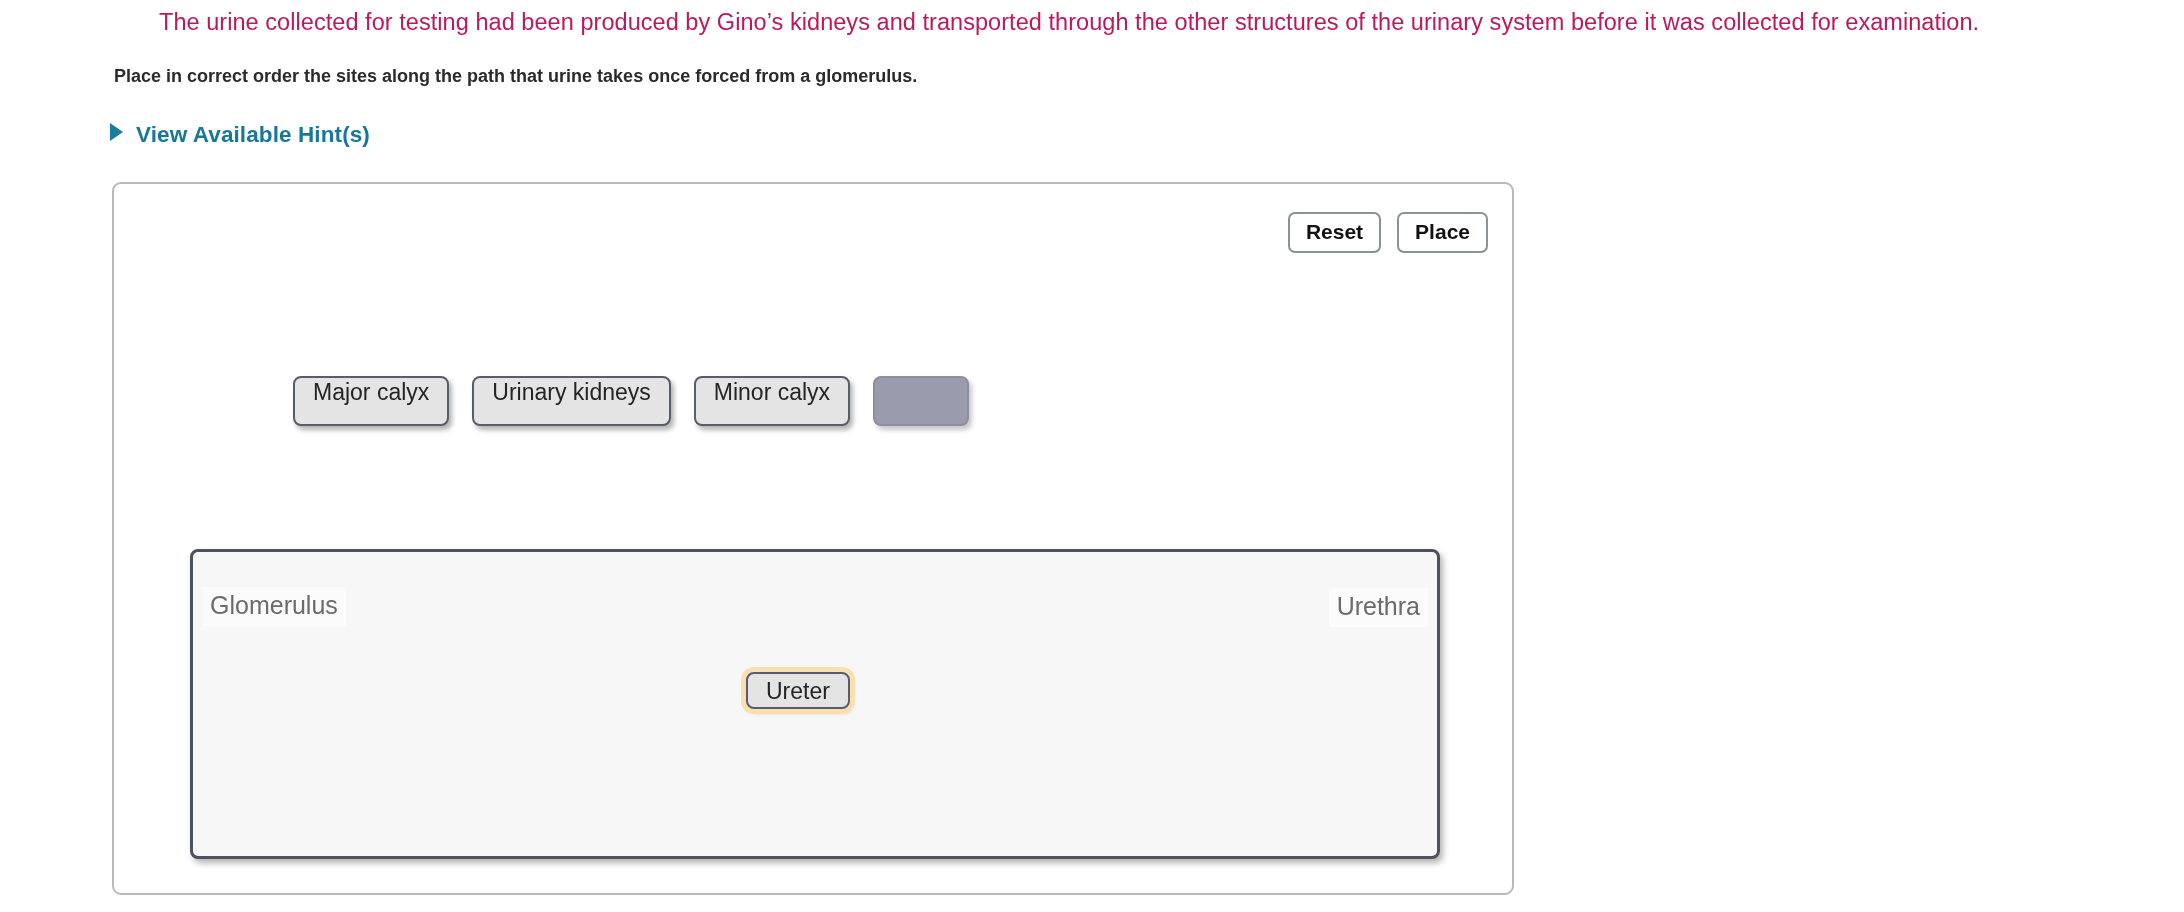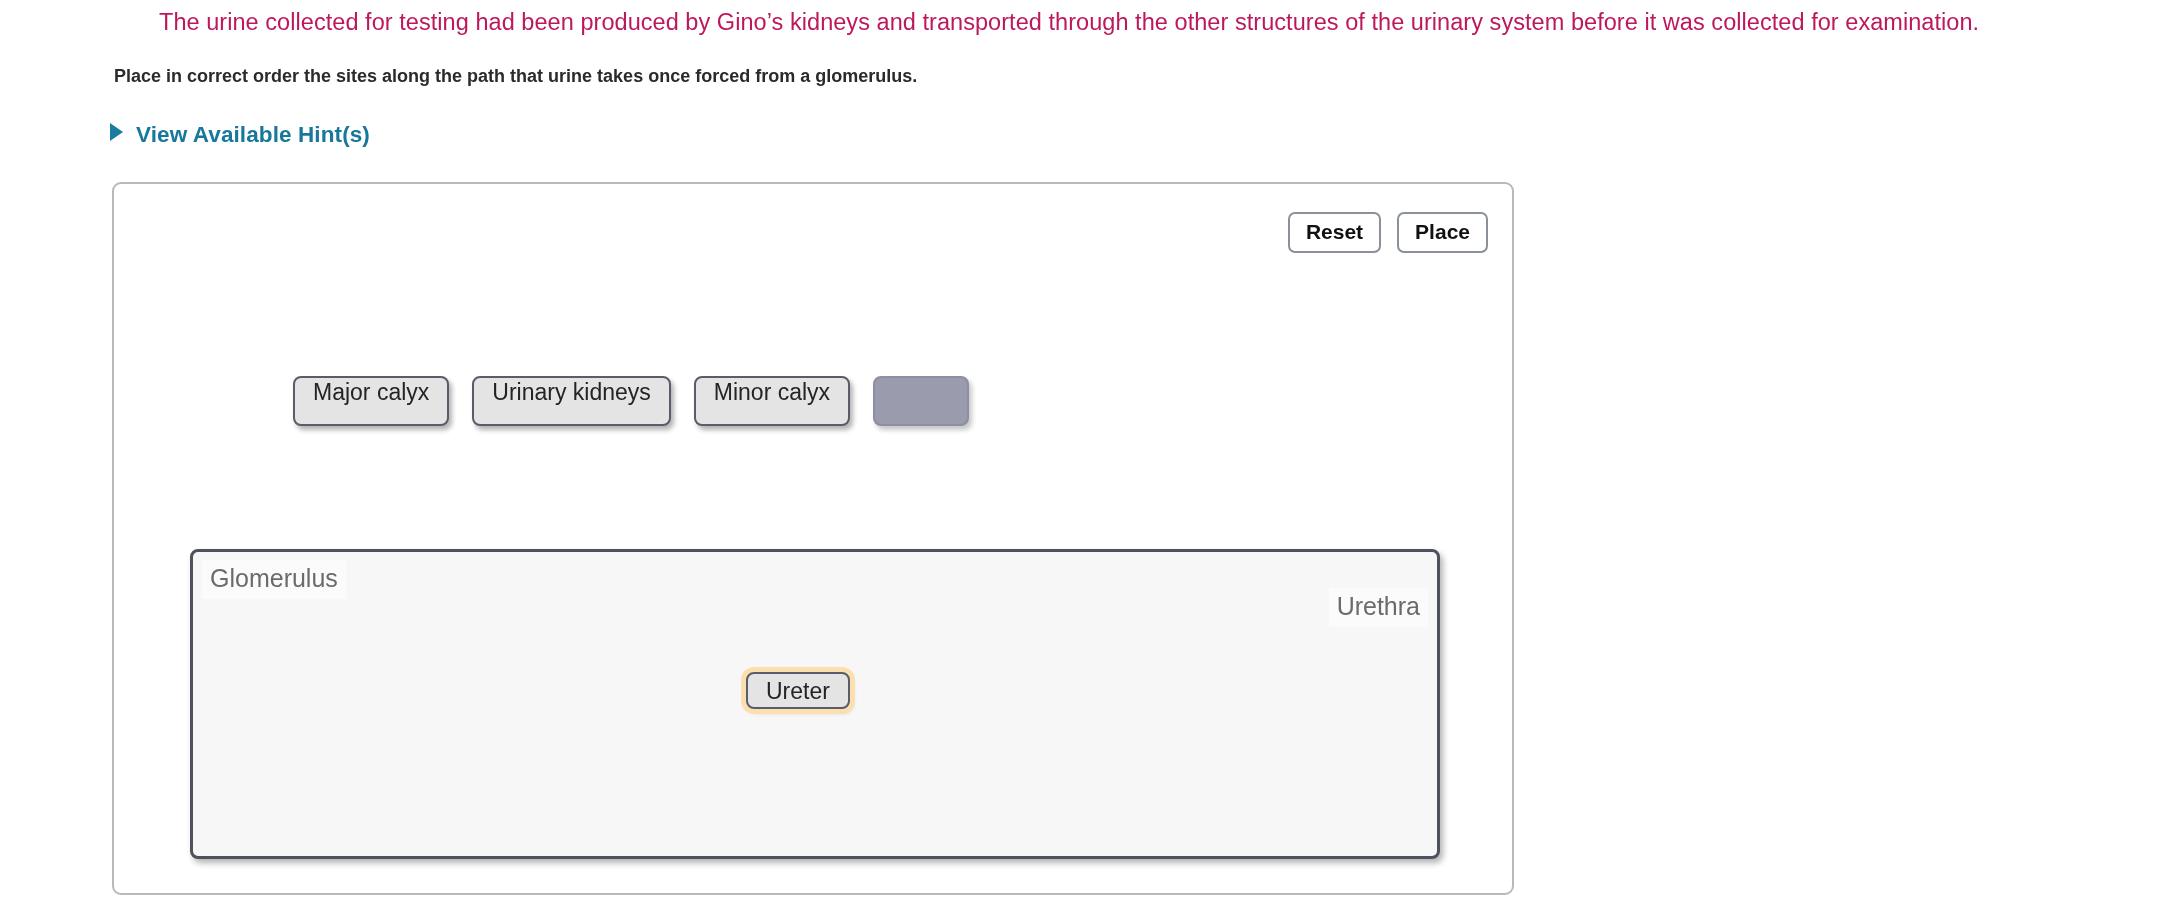--- a/index.html
+++ b/index.html
@@ -155,21 +155,21 @@
   .endpoint-label {
     position: absolute;
     top: 8px;
     font-size: 25px;
     line-height: 30px;
     color: #6b6b6b;
     background: #fbfbfb;
     padding: 3px 8px 6px 8px;
     white-space: nowrap;
   }
-  .endpoint-label.left { left: 9px; }
+  .endpoint-label.left { left: 9px; margin-top: 27px; }
   .endpoint-label.right { right: 9px; margin-top: 28px; }
 
   .placed-tile {
     position: absolute;
     left: 553px;
     top: 120px;
     background: #e4e4e4;
     border: 2.5px solid #585c6b;
     border-radius: 8px;
     color: #242424;

